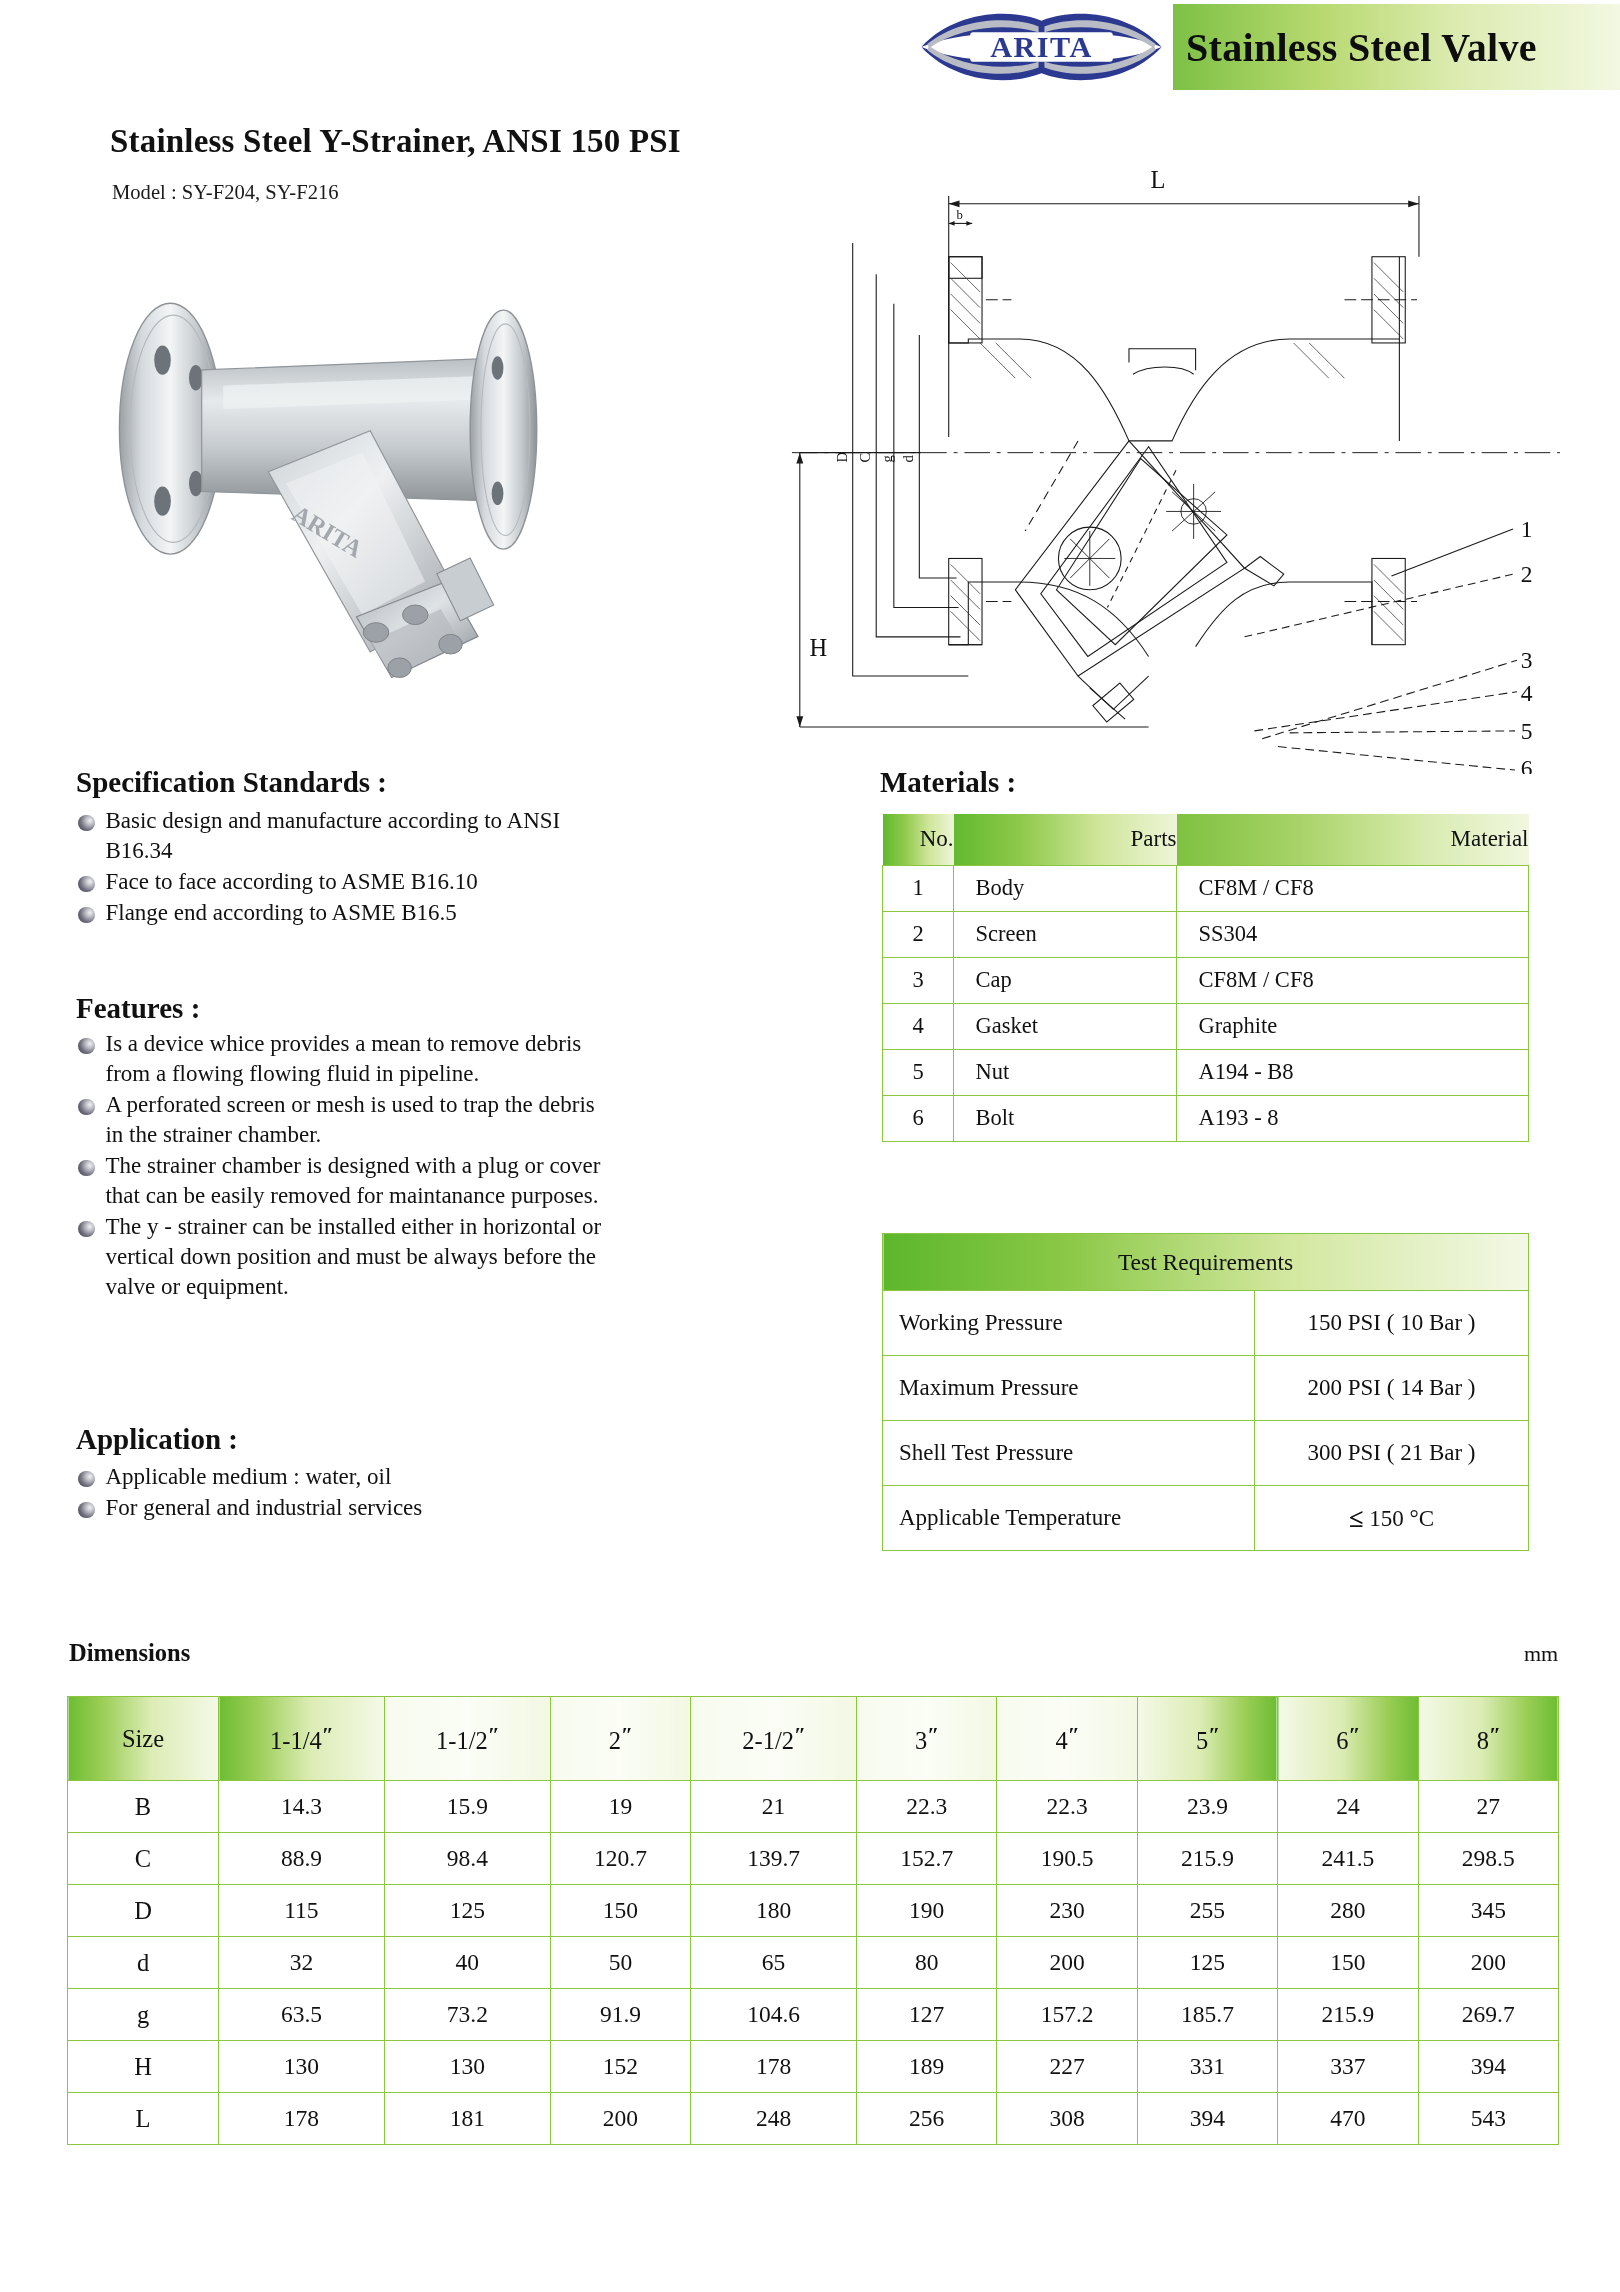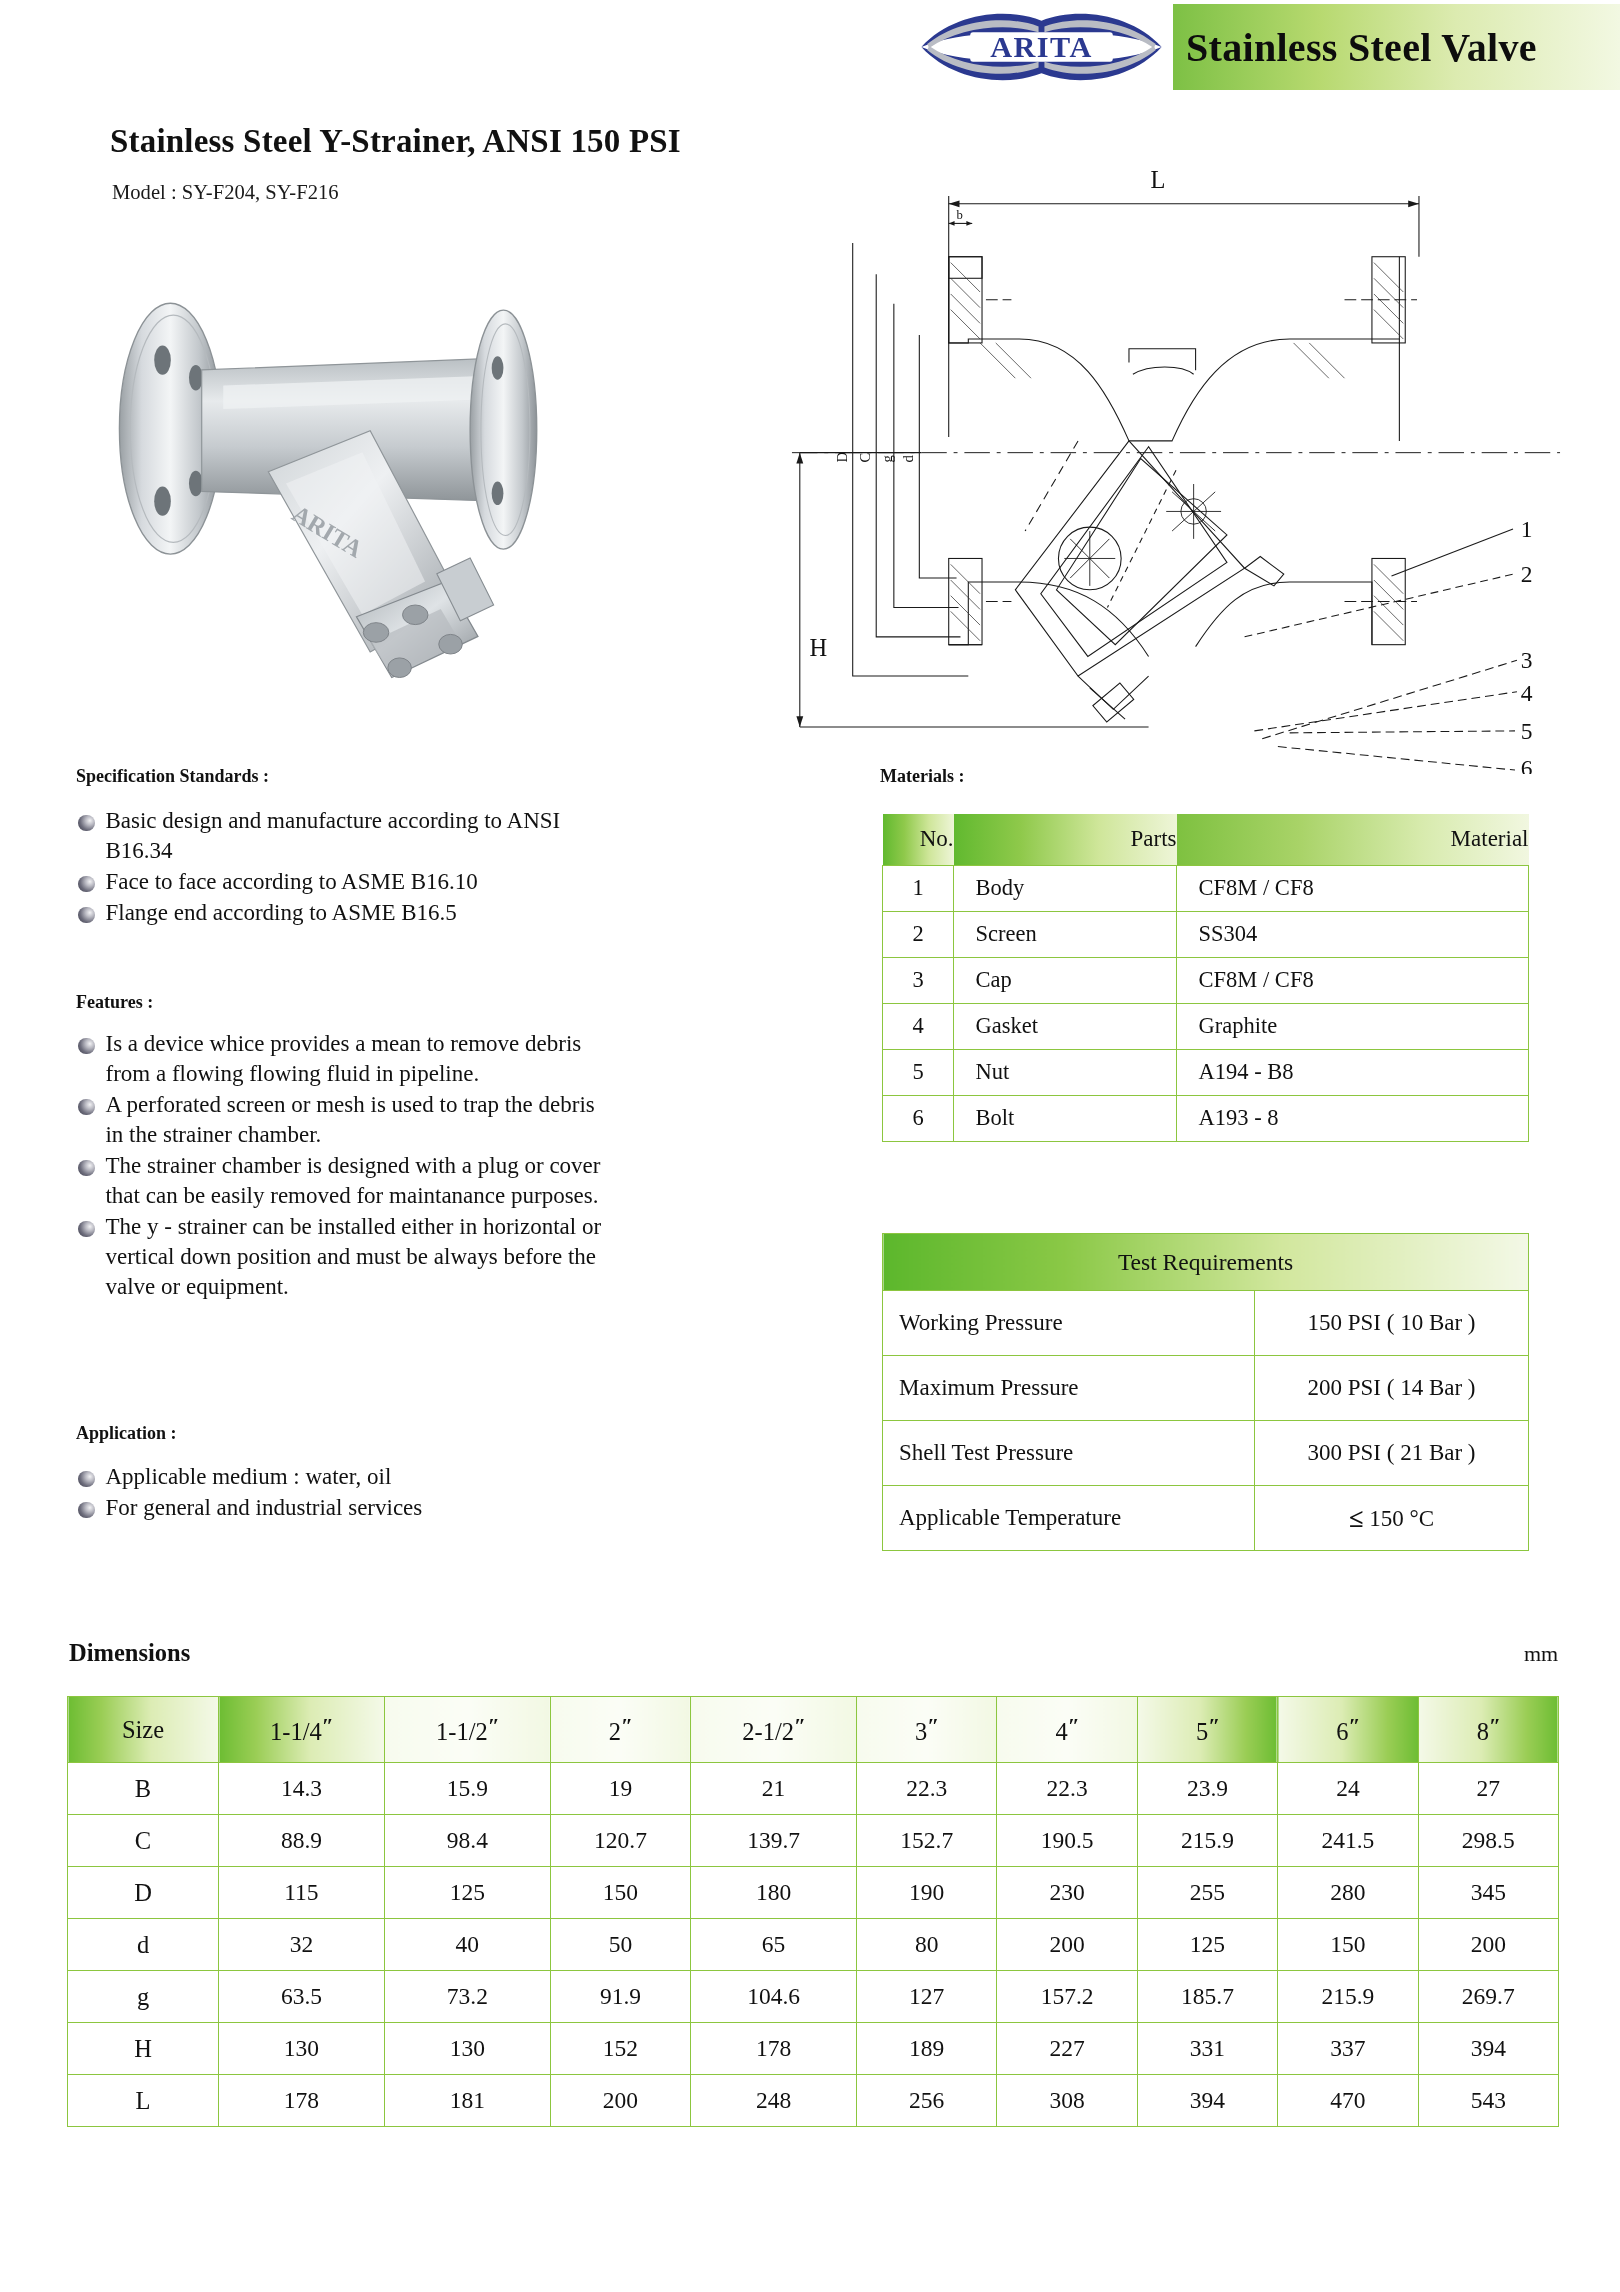--- a/index.html
+++ b/index.html
@@ -40,21 +40,21 @@
     font-size: 20.6px; color: #1a1a1a; white-space: nowrap;
   }
 
   
   .photo { position: absolute; left: 76px; top: 221px; width: 608px; height: 529px; }
 
   
   .drawing { position: absolute; left: 784px; top: 147px; width: 784px; height: 627px; }
 
   
-  .sec-head { position: absolute; font-size: 18px; font-weight: bold; color: #111; white-space: nowrap; }
+  .sec-head { position: absolute; font-size: 29px; font-weight: bold; color: #111; white-space: nowrap; }
   .blist { position: absolute; }
   .brow { display: flex; align-items: flex-start; margin-bottom: 1px; }
   .bullet {
     width: 16.7px; height: 16.7px; border-radius: 50%; flex: 0 0 16.7px;
     margin-top: 8.8px; margin-right: 10.8px;
     background: radial-gradient(circle at 70% 35%, #f2f2f4 0%, #b9b9c2 28%, #6e6e7d 60%, #3a3a49 100%);
   }
   .btext { font-size: 23px; line-height: 30px; color: #111; }
 
   
@@ -85,21 +85,21 @@
   #test-table tbody td.t-value { text-align: center; }
   .le-sym { font-size: 26.5px; font-weight: bold; vertical-align: -1px; }
 
   
   .dim-title { position: absolute; left: 69px; top: 1639px; font-size: 24.5px; font-weight: bold; color: #111; }
   .dim-unit  { position: absolute; left: 1480px; top: 1641px; font-size: 22px; font-weight: normal; color: #111; margin-left: 44px; }
 
   #dim-table { left: 67px; top: 1696px; width: 1492px; }
   #dim-table th, #dim-table td { border: 1px solid #8cc63f; text-align: center; color: #111; }
   #dim-table thead th {
-    height: 66px; font-size: 24.5px; font-weight: normal; border-top: 1px solid #8cc63f;
+    height: 84px; font-size: 24.5px; font-weight: normal; border-top: 1px solid #8cc63f;
     background: linear-gradient(90deg,#6dbd33 0%,#9acd55 22%,#dcecb4 55%,#f4f9e8 100%);
   }
   #dim-table thead th.hdr-r {
     background: linear-gradient(90deg,#f4f9e8 0%,#dcecb4 45%,#9acd55 78%,#6dbd33 100%);
   }
   #dim-table thead th.hdr-w { background: linear-gradient(90deg,#f7fbee 0%,#fbfdf6 50%,#f2f8e3 100%); }
   #dim-table tbody td { height: 52px; font-size: 23.5px; }
   #dim-table tbody td.rowlab { font-size: 24.5px; }
   .inch-mark { font-size: 21.6px; font-weight: bold; vertical-align: 6.9px; letter-spacing: -1px; }
 </style>

